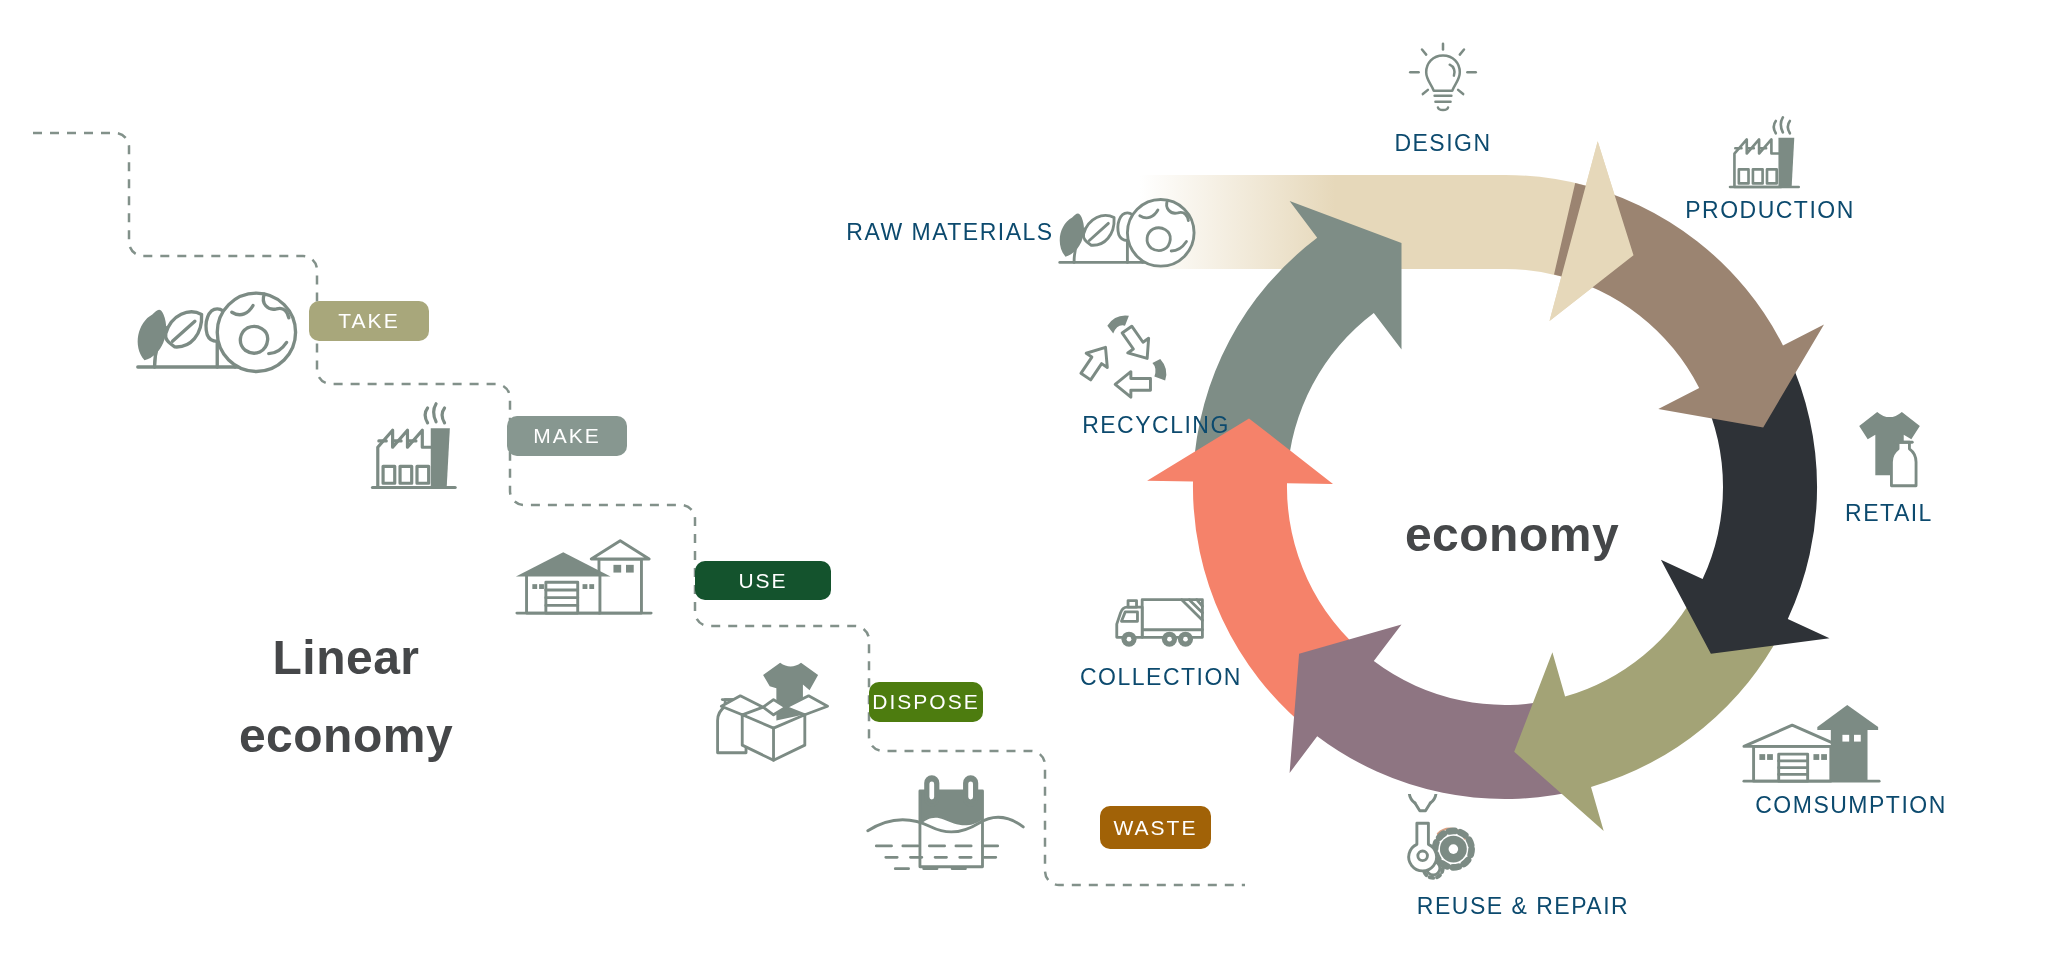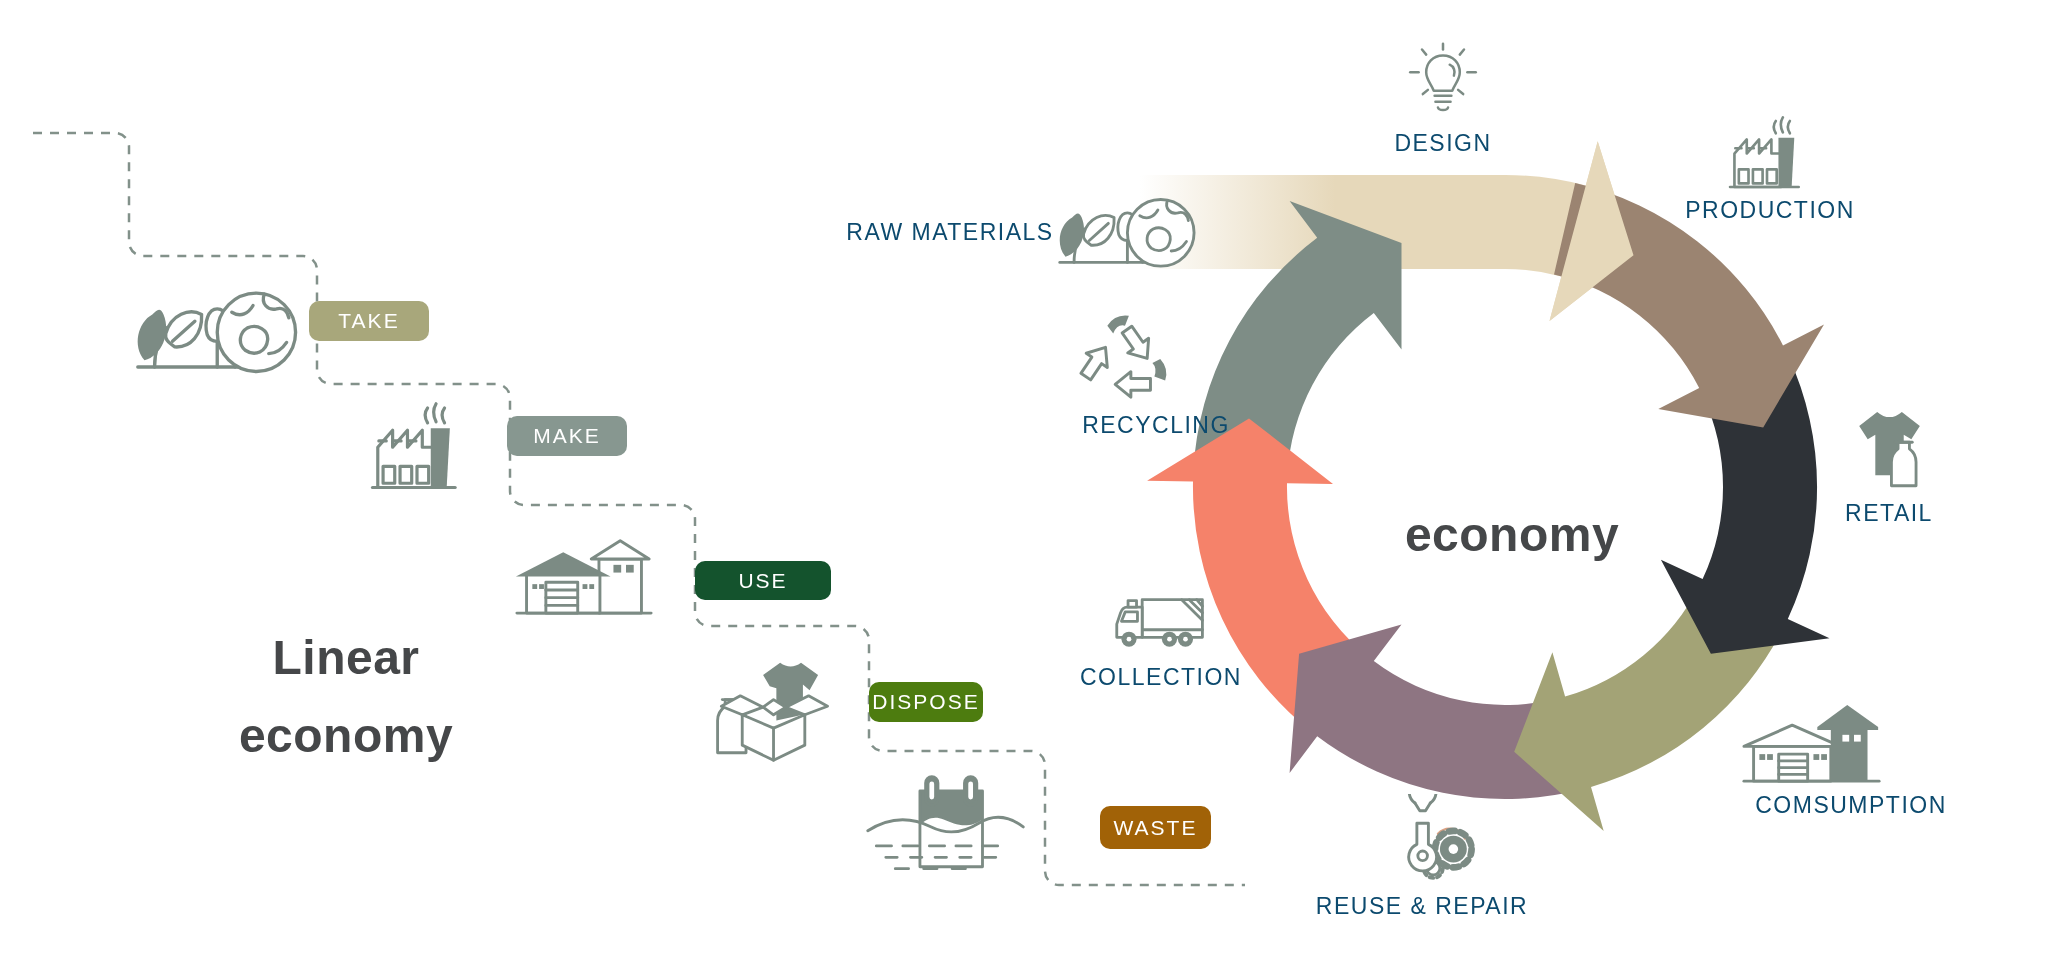--- a/index.html
+++ b/index.html
@@ -26,21 +26,21 @@
   .title-circular{left:1512px;top:496px;}
   .stage-label{
     position:absolute;transform:translate(-50%,-50%);color:#0c4a6e;font-size:23px;
     letter-spacing:1.5px;white-space:nowrap;
   }
   .lbl-raw{left:950px;top:232px;}
   .lbl-design{left:1443px;top:143px;}
   .lbl-production{left:1770px;top:210px;}
   .lbl-retail{left:1889px;top:513px;text-align:center;}
   .lbl-comsumption{left:1810px;top:805px;margin-left:41px;}
-  .lbl-reuse{left:1422px;top:906px;}
+  .lbl-reuse{left:1523px;top:906px;}
   .lbl-collection{left:1161px;top:677px;}
   .lbl-recycling{left:1123px;top:425px;margin-left:33px;}
   .icon{position:absolute;}
   .ic-nature-1{left:131px;top:282px;width:168px;height:94px;}
   .ic-factory-1{left:364px;top:390px;width:106px;height:106px;}
   .ic-house-1{left:514px;top:530px;width:140px;height:89px;}
   .ic-box-1{left:710px;top:654px;width:128px;height:114px;}
   .ic-bag-1{left:863px;top:772px;width:166px;height:109px;}
   .ic-nature-2{left:1054px;top:190px;width:143px;height:80px;}
   .ic-bulb-1{left:1405px;top:42px;width:76px;height:84px;}

